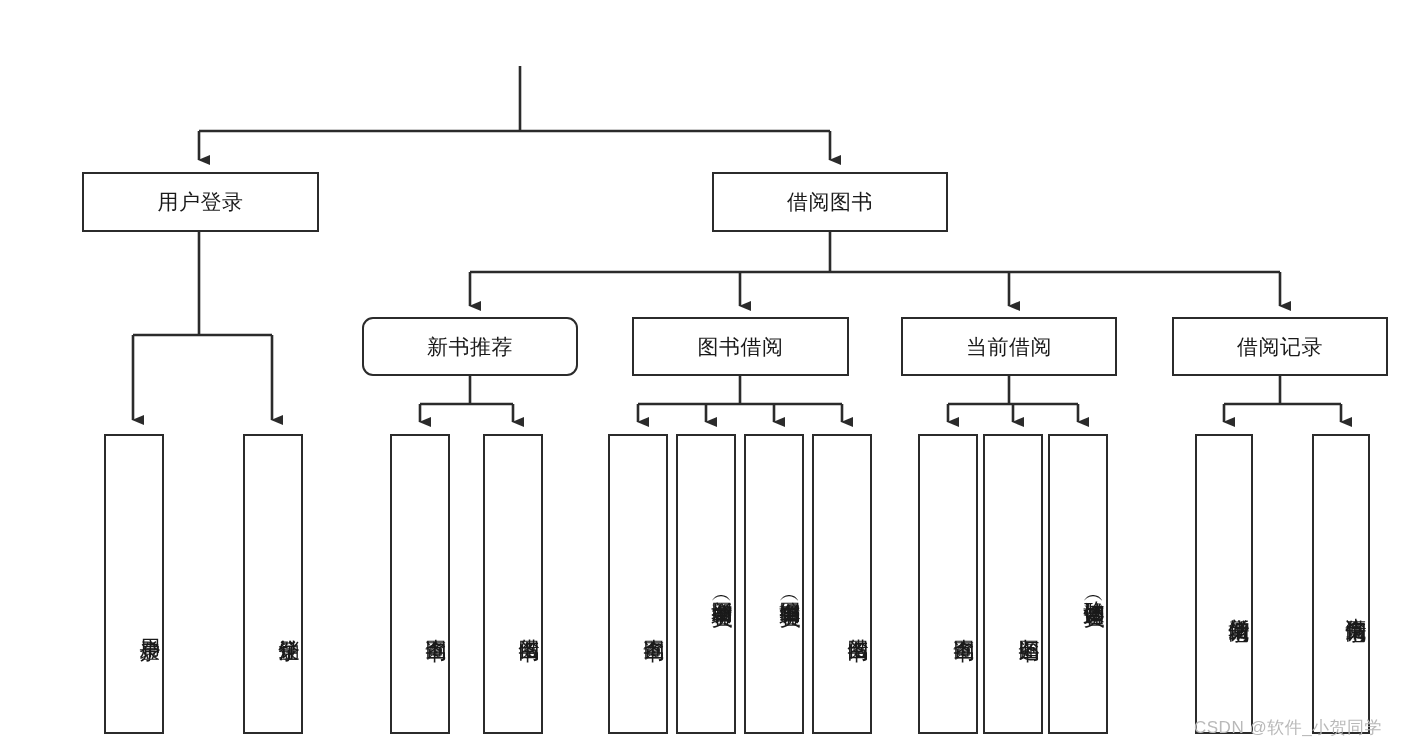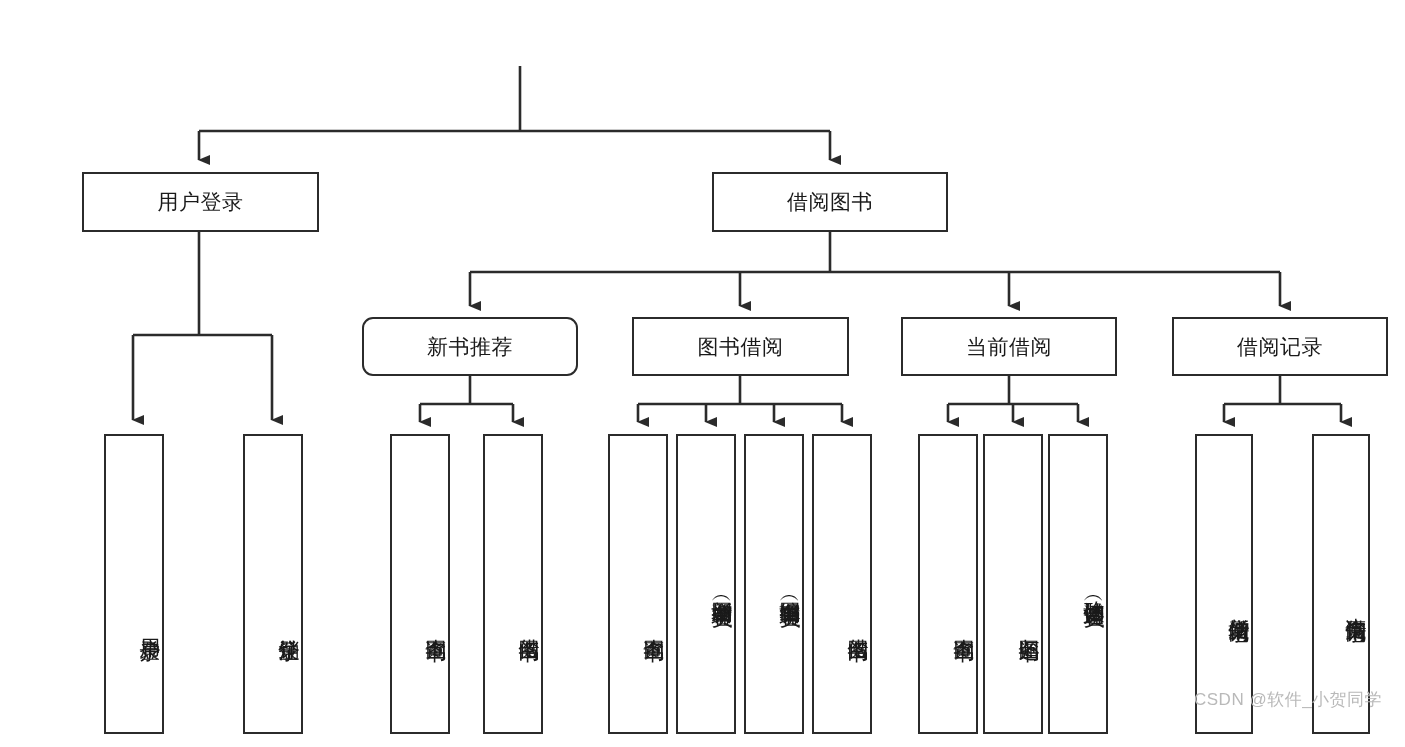--- a/index.html
+++ b/index.html
@@ -140,15 +140,15 @@
   <div class="node vert top-align" style="left:744px; top:434px; width:60px; height:300px; padding-top:8px;">编辑图书（管理员）</div>
   <div class="node vert" style="left:812px; top:434px; width:60px; height:300px; padding-top:80px;">借阅图书</div>
 
   <div class="node vert" style="left:918px; top:434px; width:60px; height:300px; padding-top:80px;">查询图书</div>
   <div class="node vert" style="left:983px; top:434px; width:60px; height:300px; padding-top:80px;">归还图书</div>
   <div class="node vert top-align" style="left:1048px; top:434px; width:60px; height:300px; padding-top:8px;">确认归还（管理员）</div>
 
   <div class="node vert" style="left:1195px; top:434px; width:58px; height:300px; padding-top:40px;">新增借阅记录</div>
   <div class="node vert" style="left:1312px; top:434px; width:58px; height:300px; padding-top:40px;">查询借阅记录</div>
 
-  <div class="watermark" style="left:1194px; top:688px;">CSDN @软件_小贺同学</div>
+  <div class="watermark" style="left:1194px; top:716px;">CSDN @软件_小贺同学</div>
 
 </div>
 
 </body></html>

